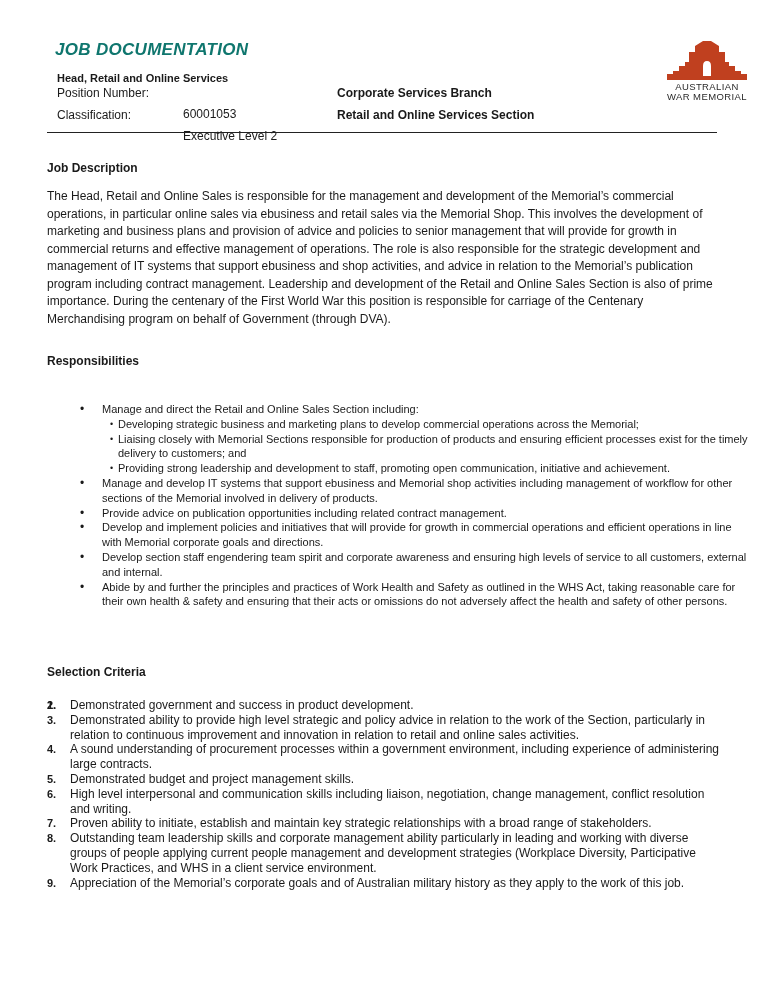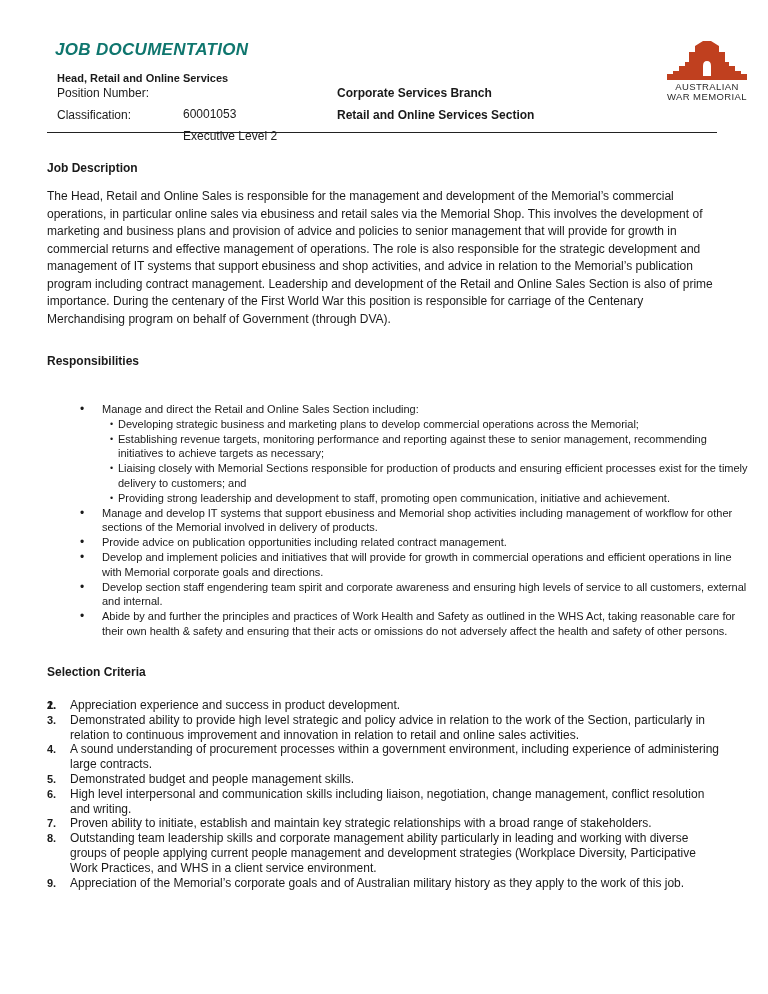--- a/index.html
+++ b/index.html
@@ -72,38 +72,37 @@
 
   <div class="h2" style="top:152px;">Job Description</div>
   <div class="p" style="top:188px;">The Head, Retail and Online Sales is responsible for the management and development of the Memorial’s commercial operations, in particular online sales via ebusiness and retail sales via the Memorial Shop.  This involves the development of marketing and business plans and provision of advice and policies to senior management that will provide for growth in commercial returns and effective management of operations.  The role is also responsible for the strategic development and management of IT systems that support ebusiness and shop activities, and advice in relation to the Memorial’s publication program including contract management.   Leadership and development of the Retail and Online Sales Section is also of prime importance.  During the centenary of the First World War this position is responsible for carriage of the Centenary Merchandising program on behalf of Government (through DVA).</div>
 
   <div class="h2" style="top:345px;">Responsibilities</div>
   <ul class="resp">
     <li>
       <span>Manage and direct the Retail and Online Sales Section including:</span>
       <ul class="sub">
         <li>Developing strategic business and marketing plans to develop commercial operations across the Memorial;</li>
-        <li>Establishing revenue targets, monitoring performance and reporting against these to senior management, recommending initiatives to achieve targets as necessary;</li>
         <li>Liaising closely with Memorial Sections responsible for production of products and ensuring efficient processes exist for the timely delivery to customers; and</li>
         <li>Providing strong leadership and development to staff, promoting open communication, initiative and achievement.</li>
       </ul>
     </li>
     <li>Manage and develop IT systems that support ebusiness and Memorial shop activities including management of workflow for other sections of the Memorial involved in delivery of products.</li>
     <li>Provide advice on publication opportunities including related contract management.</li>
     <li>Develop and implement policies and initiatives that will provide for growth in commercial operations and efficient operations in line with Memorial corporate goals and directions.</li>
     <li>Develop section staff engendering team spirit and corporate awareness and ensuring high levels of service to all customers, external and internal.</li>
     <li>Abide by and further the principles and practices of Work Health and Safety as outlined in the WHS Act, taking reasonable care for their own health &amp; safety and ensuring that their acts or omissions do not adversely affect the health and safety of other persons.</li>
   </ul>
 
   <div class="h2" style="top:656px;text-align:right;">Selection Criteria</div>
   <ol class="crit">
     <li><span class="num">1.</span></li>
-    <li><span class="num">2.</span><span>Appreciation experience and success in product development.</span></li>
+    <li><span class="num">2.</span><span>Demonstrated government and success in product development.</span></li>
     <li><span class="num">3.</span><span>Demonstrated ability to provide high level strategic and policy advice in relation to the work of the Section, particularly in relation to continuous improvement and innovation in relation to retail and online sales activities.</span></li>
     <li><span class="num">4.</span><span>A sound understanding of procurement processes within a government environment, including experience of administering large contracts.</span></li>
-    <li><span class="num">5.</span><span>Demonstrated budget and people management skills.</span></li>
+    <li><span class="num">5.</span><span>Demonstrated budget and project management skills.</span></li>
     <li><span class="num">6.</span><span>High level interpersonal and communication skills including liaison, negotiation, change management, conflict resolution and writing.</span></li>
     <li><span class="num">7.</span><span>Proven ability to initiate, establish and maintain key strategic relationships with a broad range of stakeholders.</span></li>
     <li><span class="num">8.</span><span>Outstanding team leadership skills and corporate management ability particularly in leading and working with diverse groups of people applying current people management and development strategies (Workplace Diversity, Participative Work Practices, and WHS in a client service environment.</span></li>
     <li><span class="num">9.</span><span>Appreciation of the Memorial’s corporate goals and of Australian military history as they apply to the work of this job.</span></li>
   </ol>
 
 </div>
 
 </body></html>

